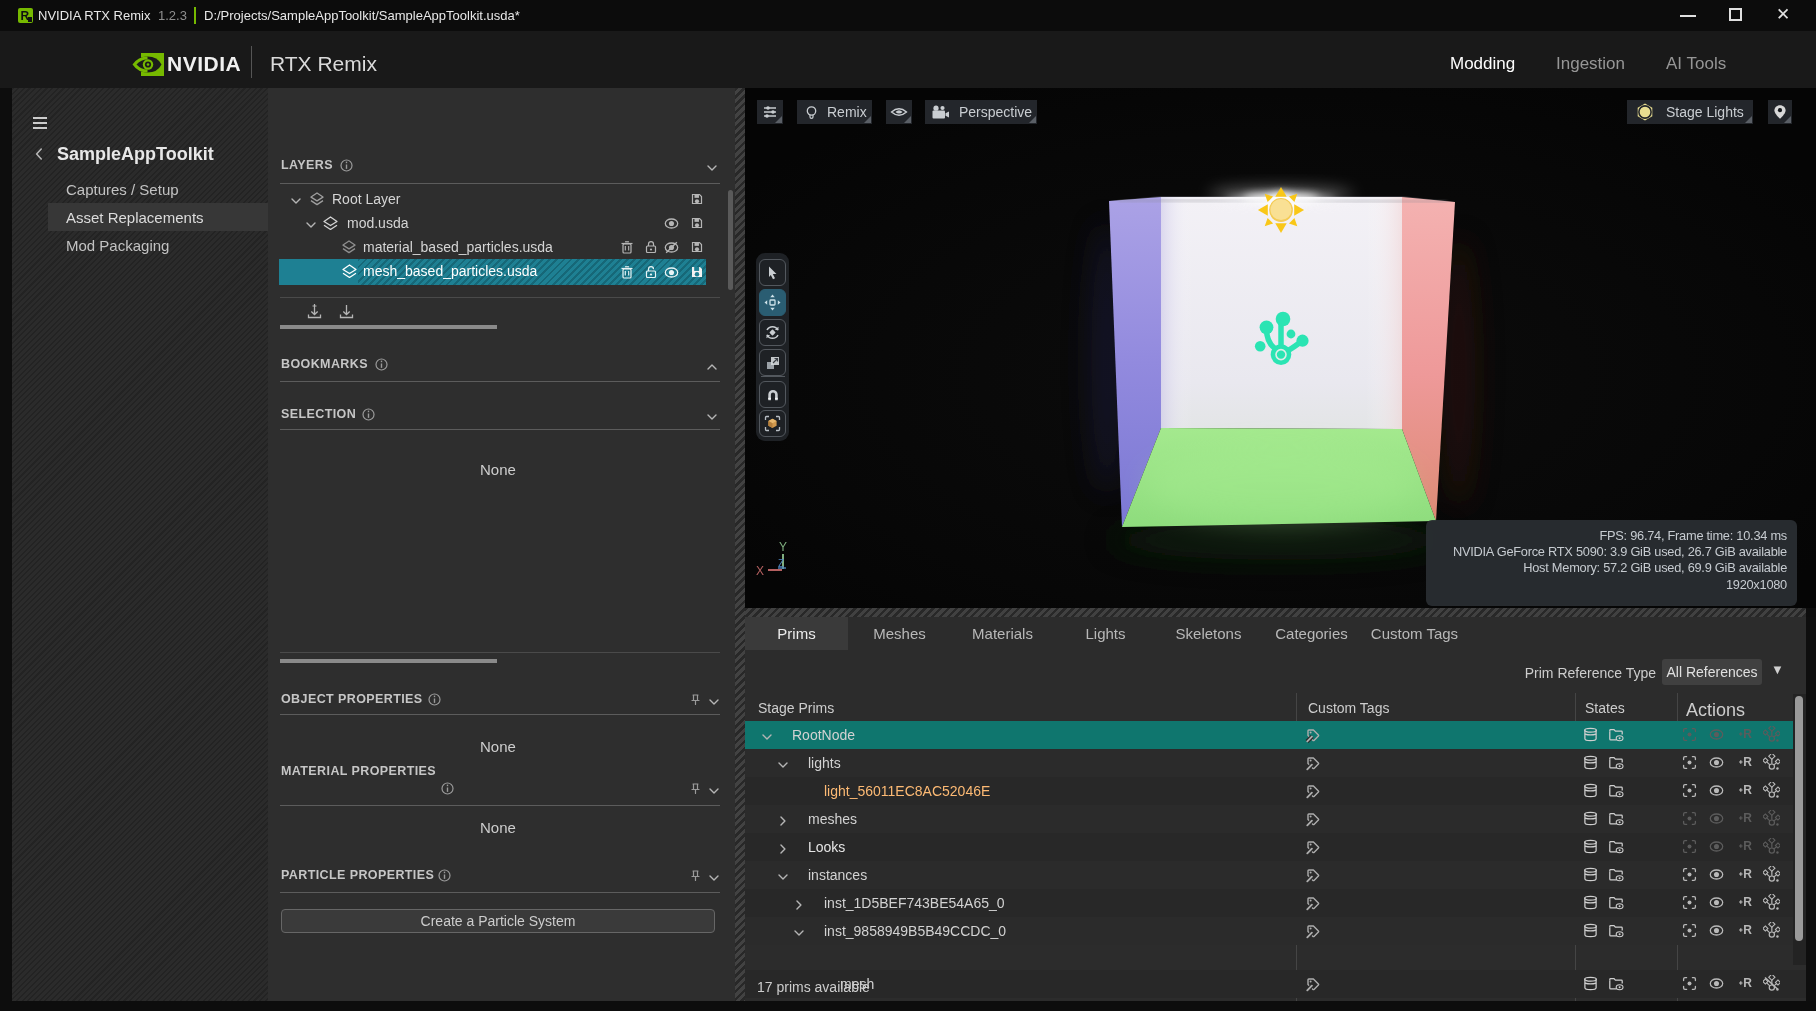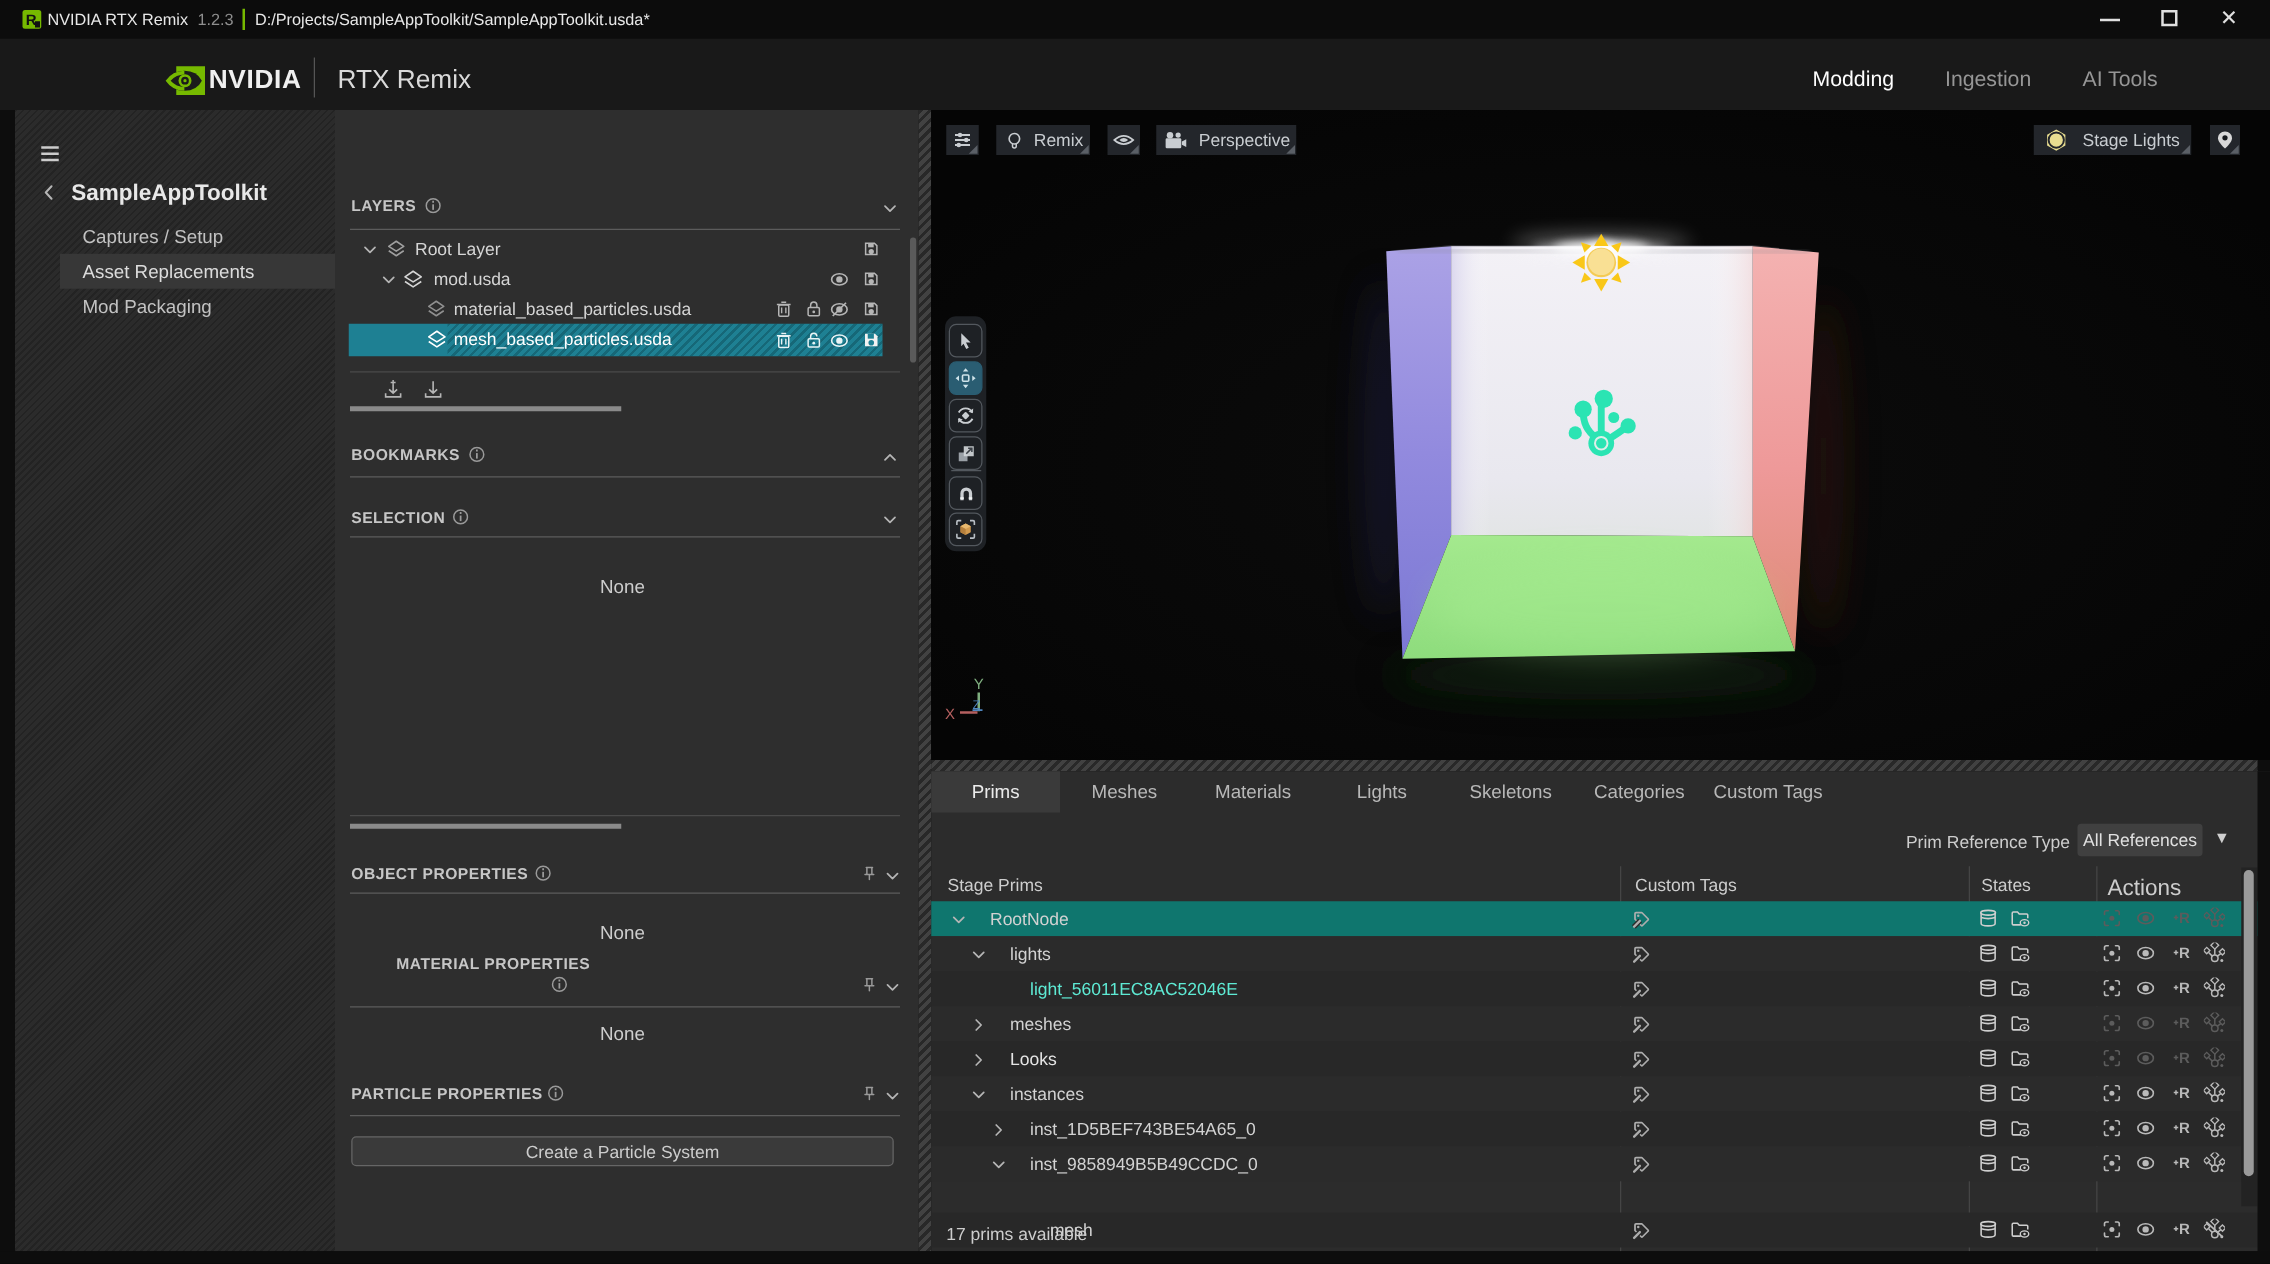--- a/index.html
+++ b/index.html
@@ -212,21 +212,21 @@
           <rect x="5.8" y="2.6" width="1.4" height="1.6" fill="#9a9a9a"></rect>
         </svg></div>
 <div class="abs" style="left:421px;top:604px;"><svg width="13" height="13" viewBox="0 0 13 13" style="">
           <path d="M4 2 H9 M4.5 2 V7 M8.5 2 V7 M3 7.5 H10 M6.5 7.5 V11.5" fill="none" stroke="#9a9a9a" stroke-width="1.2" stroke-linecap="round"></path>
         </svg></div>
 <div class="abs" style="left:440px;top:606px;"><svg width="12" height="12" viewBox="0 0 12 12" style="">
           <path d="M2 3.96 L6.0 7.92 L10 3.96" fill="none" stroke="#b5b5b5" stroke-width="1.4" stroke-linecap="round" stroke-linejoin="round"></path>
         </svg></div>
 <div class="divider" style="left:12px;top:626px;width:440px;"></div>
 <div class="t" style="left:212px;top:650px;font-size:15px;color:#cdcdcd;">None</div>
-<div class="t hdr" style="left:13px;top:676px;margin-left:36px;">MATERIAL PROPERTIES</div>
+<div class="t hdr" style="left:13px;top:676px;">MATERIAL PROPERTIES</div>
 <div class="abs" style="left:173px;top:693px;"><svg width="13" height="13" viewBox="0 0 13 13" style="">
           <circle cx="6.5" cy="6.5" r="5.5" fill="none" stroke="#9a9a9a" stroke-width="1.2"></circle>
           <rect x="5.8" y="5.46" width="1.4" height="4.42" fill="#9a9a9a"></rect>
           <rect x="5.8" y="2.6" width="1.4" height="1.6" fill="#9a9a9a"></rect>
         </svg></div>
 <div class="abs" style="left:421px;top:693px;"><svg width="13" height="13" viewBox="0 0 13 13" style="">
           <path d="M4 2 H9 M4.5 2 V7 M8.5 2 V7 M3 7.5 H10 M6.5 7.5 V11.5" fill="none" stroke="#9a9a9a" stroke-width="1.2" stroke-linecap="round"></path>
         </svg></div>
 <div class="abs" style="left:440px;top:695px;"><svg width="12" height="12" viewBox="0 0 12 12" style="">
           <path d="M2 3.96 L6.0 7.92 L10 3.96" fill="none" stroke="#b5b5b5" stroke-width="1.4" stroke-linecap="round" stroke-linejoin="round"></path>
@@ -449,20 +449,21 @@
       </div>
 <div class="toolbtn" style="left:14px;top:322px;">
         <svg width="17" height="17" viewBox="0 0 17 17" style="">
           <path d="M1.5 5 V2.5 Q1.5 1.5 2.5 1.5 H5 M12 1.5 H14.5 Q15.5 1.5 15.5 2.5 V5 M15.5 12 V14.5 Q15.5 15.5 14.5 15.5 H12 M5 15.5 H2.5 Q1.5 15.5 1.5 14.5 V12" fill="none" stroke="#b9bfc5" stroke-width="1.3"></path>
           <path d="M8.5 3.8 L12.6 6 V10.8 L8.5 13 L4.4 10.8 V6 Z" fill="#d29a4e"></path>
           <path d="M8.5 3.8 L12.6 6 L8.5 8.2 L4.4 6 Z" fill="#e8b86e"></path>
           <path d="M8.5 8.2 V13 L4.4 10.8 V6 Z" fill="#b57f3c"></path>
         </svg>
       </div>
 <div class="abs" style="left:16px;top:288px;width:24px;height:1px;background:#53585e;"></div>
+<div class="abs" style="left:681px;top:432px;width:371px;height:86px;background:rgba(42,46,51,0.93);border-radius:6px;font-size:12.8px;letter-spacing:-0.25px;color:#c6cbd0;text-align:right;padding:8px 10px 0 0;line-height:16.2px;">FPS: 96.74, Frame time: 10.34 ms<br>NVIDIA GeForce RTX 5090: 3.9 GiB used, 26.7 GiB available<br>Host Memory: 57.2 GiB used, 69.9 GiB available<br>1920x1080</div>
 </div>
 <div id="hsplit"></div>
 <div id="botpanel">
 <div class="tab" style="left:0px;background:#3a3a3a;color:#ececec;">Prims</div>
 <div class="tab" style="left:103px;">Meshes</div>
 <div class="tab" style="left:206px;">Materials</div>
 <div class="tab" style="left:309px;">Lights</div>
 <div class="tab" style="left:412px;">Skeletons</div>
 <div class="tab" style="left:515px;">Categories</div>
 <div class="tab" style="left:618px;">Custom Tags</div>
@@ -560,21 +561,21 @@
             <path d="M8.84 9.86 V5.1" stroke="#b9b9b9" stroke-width="1.2"></path>
             <path d="M6.800000000000001 10.88 L3.74 7.82" stroke="#b9b9b9" stroke-width="1.2"></path>
             <path d="M10.88 10.88 L13.600000000000001 8.84" stroke="#b9b9b9" stroke-width="1.2"></path>
             <rect x="6.64" y="0.009999999999999787" width="4.4" height="4.4" transform="rotate(45 8.84 2.21)" fill="none" stroke="#b9b9b9" stroke-width="1.1"></rect>
             <rect x="0.5800000000000003" y="4.66" width="3.6" height="3.6" transform="rotate(45 2.3800000000000003 6.46)" fill="none" stroke="#b9b9b9" stroke-width="1.1"></rect>
             <rect x="13.16" y="5.680000000000001" width="3.6" height="3.6" transform="rotate(45 14.96 7.48)" fill="none" stroke="#b9b9b9" stroke-width="1.1"></rect>
             <circle cx="14.45" cy="14.45" r="1.2" fill="#b9b9b9"></circle>
           </svg></div>
 </div>
 <div class="trow" style="top:160px;background:#282828;">
-<div class="t" style="left:79px;top:6px;font-size:14px;color:#5eead4;">light_56011EC8AC52046E</div>
+<div class="t" style="left:79px;top:6px;font-size:14px;color:#fdba74;">light_56011EC8AC52046E</div>
 <div class="ticon" style="left:560px;"><svg width="16" height="16" viewBox="0 0 16 16" style="">
             <path d="M3 8.4 L3 3.8 Q3 3 3.8 3 L8.4 3 L13.4 8 Q13.9 8.5 13.4 9 L9 13.4 Q8.5 13.9 8 13.4 Z" fill="none" stroke="#adadad" stroke-width="1.4" stroke-linejoin="round"></path>
             <circle cx="5.6" cy="5.6" r="1" fill="#adadad"></circle>
             <path d="M2 14.6 L7.2 9.4" stroke="#2a2a2a" stroke-width="4.2"></path>
             <path d="M2.3 14.3 L6.9 9.7" stroke="#adadad" stroke-width="1.9" stroke-linecap="round"></path>
           </svg></div>
 <div class="ticon" style="left:838px;"><svg width="15" height="15" viewBox="0 0 15 15" style="">
             <ellipse cx="7.5" cy="3.2" rx="5.9" ry="1.9" fill="none" stroke="#cfcfcf" stroke-width="1.25"></ellipse>
             <path d="M1.9 3.2 V11.8 Q1.9 13.7 7.5 13.7 Q13.1 13.7 13.1 11.8 V3.2" fill="none" stroke="#cfcfcf" stroke-width="1.25"></path>
             <path d="M1.9 7.05 Q7.5 8.75 13.1 7.05" fill="none" stroke="#cfcfcf" stroke-width="1.25"></path>

